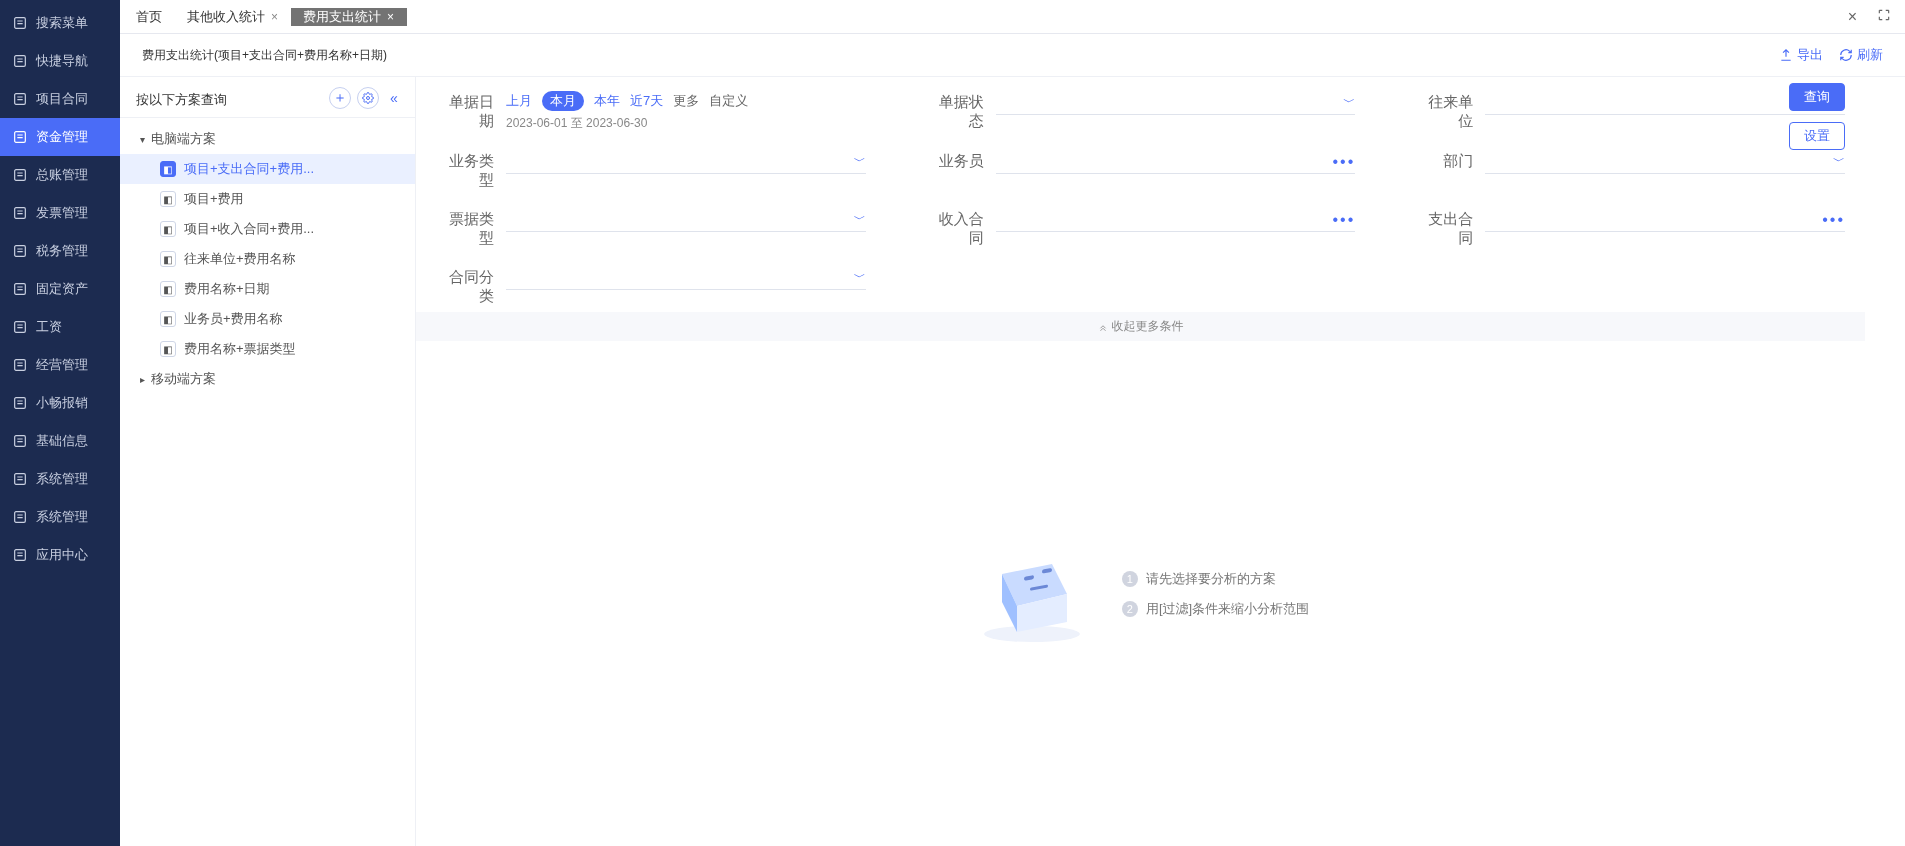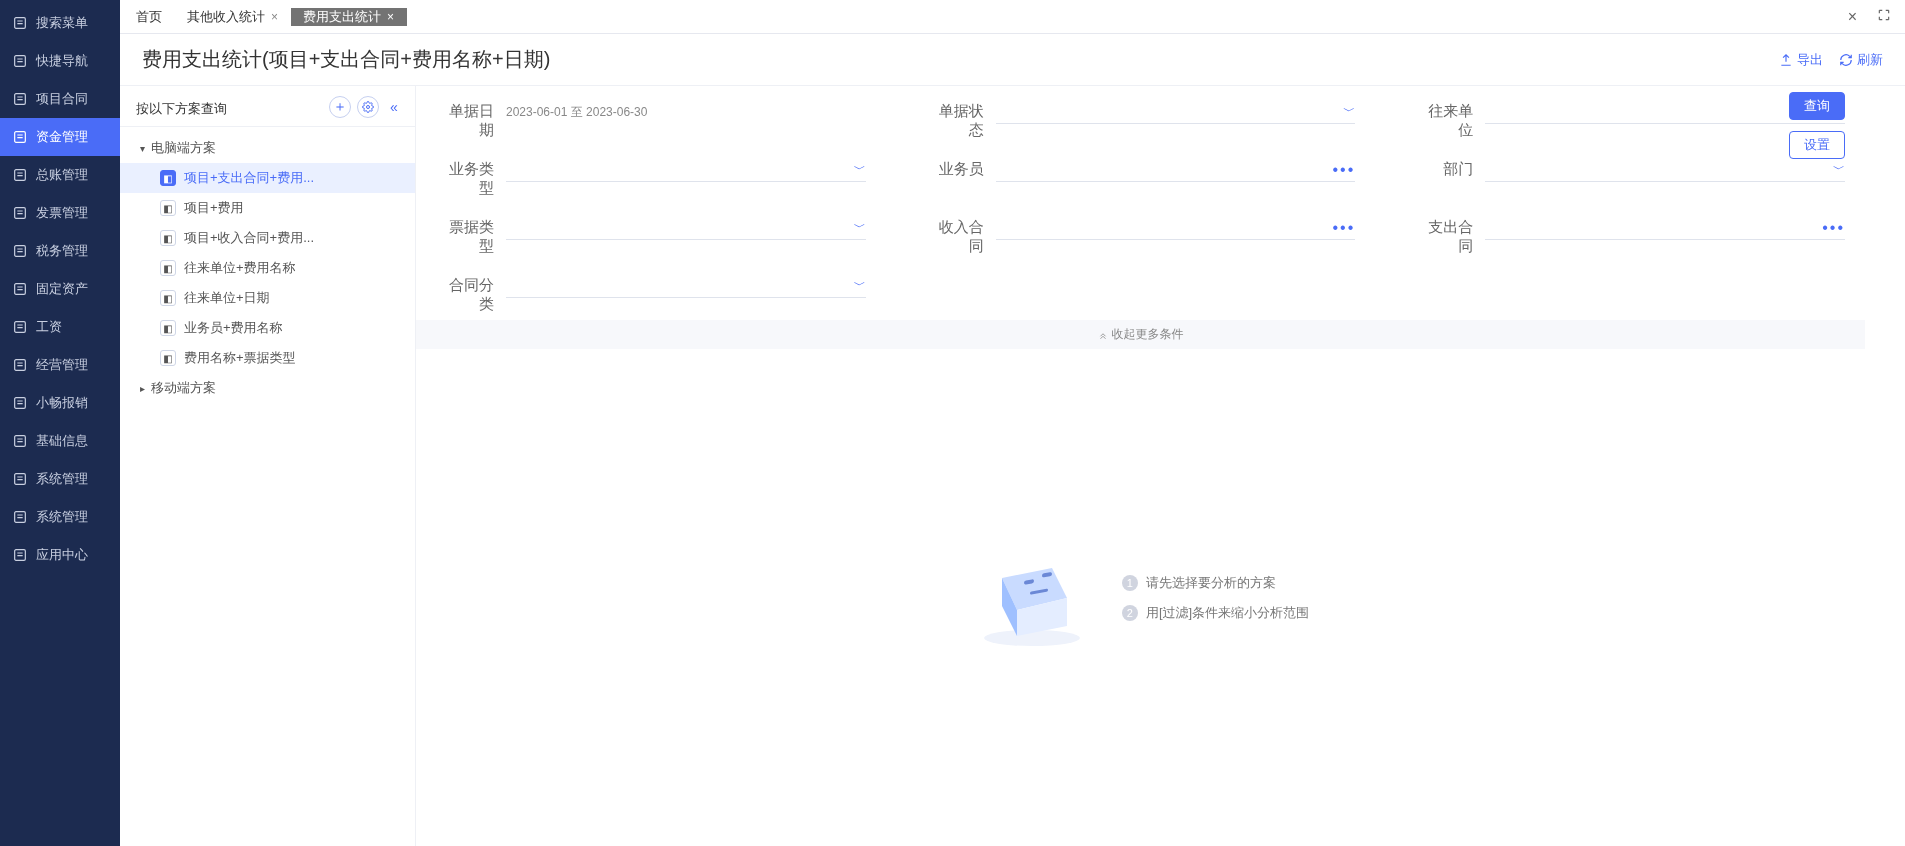--- a/index.html
+++ b/index.html
@@ -19,21 +19,21 @@
 .tab { padding:0 12px; height:18px; display:flex; align-items:center; gap:6px; font-size:13px; cursor:pointer; border-right:1px solid transparent;}
 .tab .close { font-size:12px; color:#888; }
 .tab.active { background:#737373; color:#fff; }
 .tab.active .close { color:#fff; }
 .tabs-spacer { flex:1; }
 .tab-close-all { padding:0 10px; font-size:16px; color:#666; cursor:pointer;}
 .fullscreen-icon { padding:0 10px; cursor:pointer; color:#666;}
 
 
 .page-header { display:flex; align-items:center; padding:12px 22px; border-bottom:1px solid #eef0f5;}
-.page-title { font-size:20px; font-weight:500; color:#333; flex:1;}
+.page-title { font-size:12px; font-weight:500; color:#333; flex:1;}
 .hd-btn { display:flex; align-items:center; gap:4px; color:#4a6cf7; cursor:pointer; margin-left:16px; font-size:13px;}
 .hd-btn svg { width:14px; height:14px; }
 
 
 .content { flex:1; display:flex; min-height:0;}
 
 
 .scheme-panel { width:296px; border-right:1px solid #eef0f5; display:flex; flex-direction:column;}
 .scheme-head { display:flex; align-items:flex-end; padding:10px 12px 8px 16px; border-bottom:1px solid #eef0f5; gap:6px;}
 .scheme-head-title { flex:1; font-size:13px; color:#333;}
@@ -290,21 +290,21 @@
             <div class="tree-item">
               <span class="ti-icon">◧</span>
               <span>项目+收入合同+费用...</span>
             </div>
             <div class="tree-item">
               <span class="ti-icon">◧</span>
               <span>往来单位+费用名称</span>
             </div>
             <div class="tree-item">
               <span class="ti-icon">◧</span>
-              <span>往来单位+日期</span>
+              <span>费用名称+日期</span>
             </div>
             <div class="tree-item">
               <span class="ti-icon">◧</span>
               <span>业务员+费用名称</span>
             </div>
             <div class="tree-item">
               <span class="ti-icon">◧</span>
               <span>费用名称+票据类型</span>
             </div>
             <div class="tree-group">
@@ -313,20 +313,28 @@
             </div>
           </div>
       </div>
 
       <div class="filter-area">
         <div class="filters">
           <div class="filters-grid" id="filters-grid">
               <div class="frow">
                 <div class="flabel">单据日期</div>
                 <div class="fcontrol">
+                  <div class="date-opts">
+                    <span class="date-opt">上月</span>
+                    <span class="date-opt pill">本月</span>
+                    <span class="date-opt">本年</span>
+                    <span class="date-opt">近7天</span>
+                    <span class="date-opt plain">更多</span>
+                    <span class="date-opt plain">自定义</span>
+                  </div>
                   <div class="date-range">2023-06-01 至 2023-06-30</div>
                 </div>
               </div>
               <div class="frow">
                 <div class="flabel">单据状态</div>
                 <div class="fcontrol">
                   <div class="sel">
                     <span class="chev">﹀</span>
                   </div>
                 </div>

